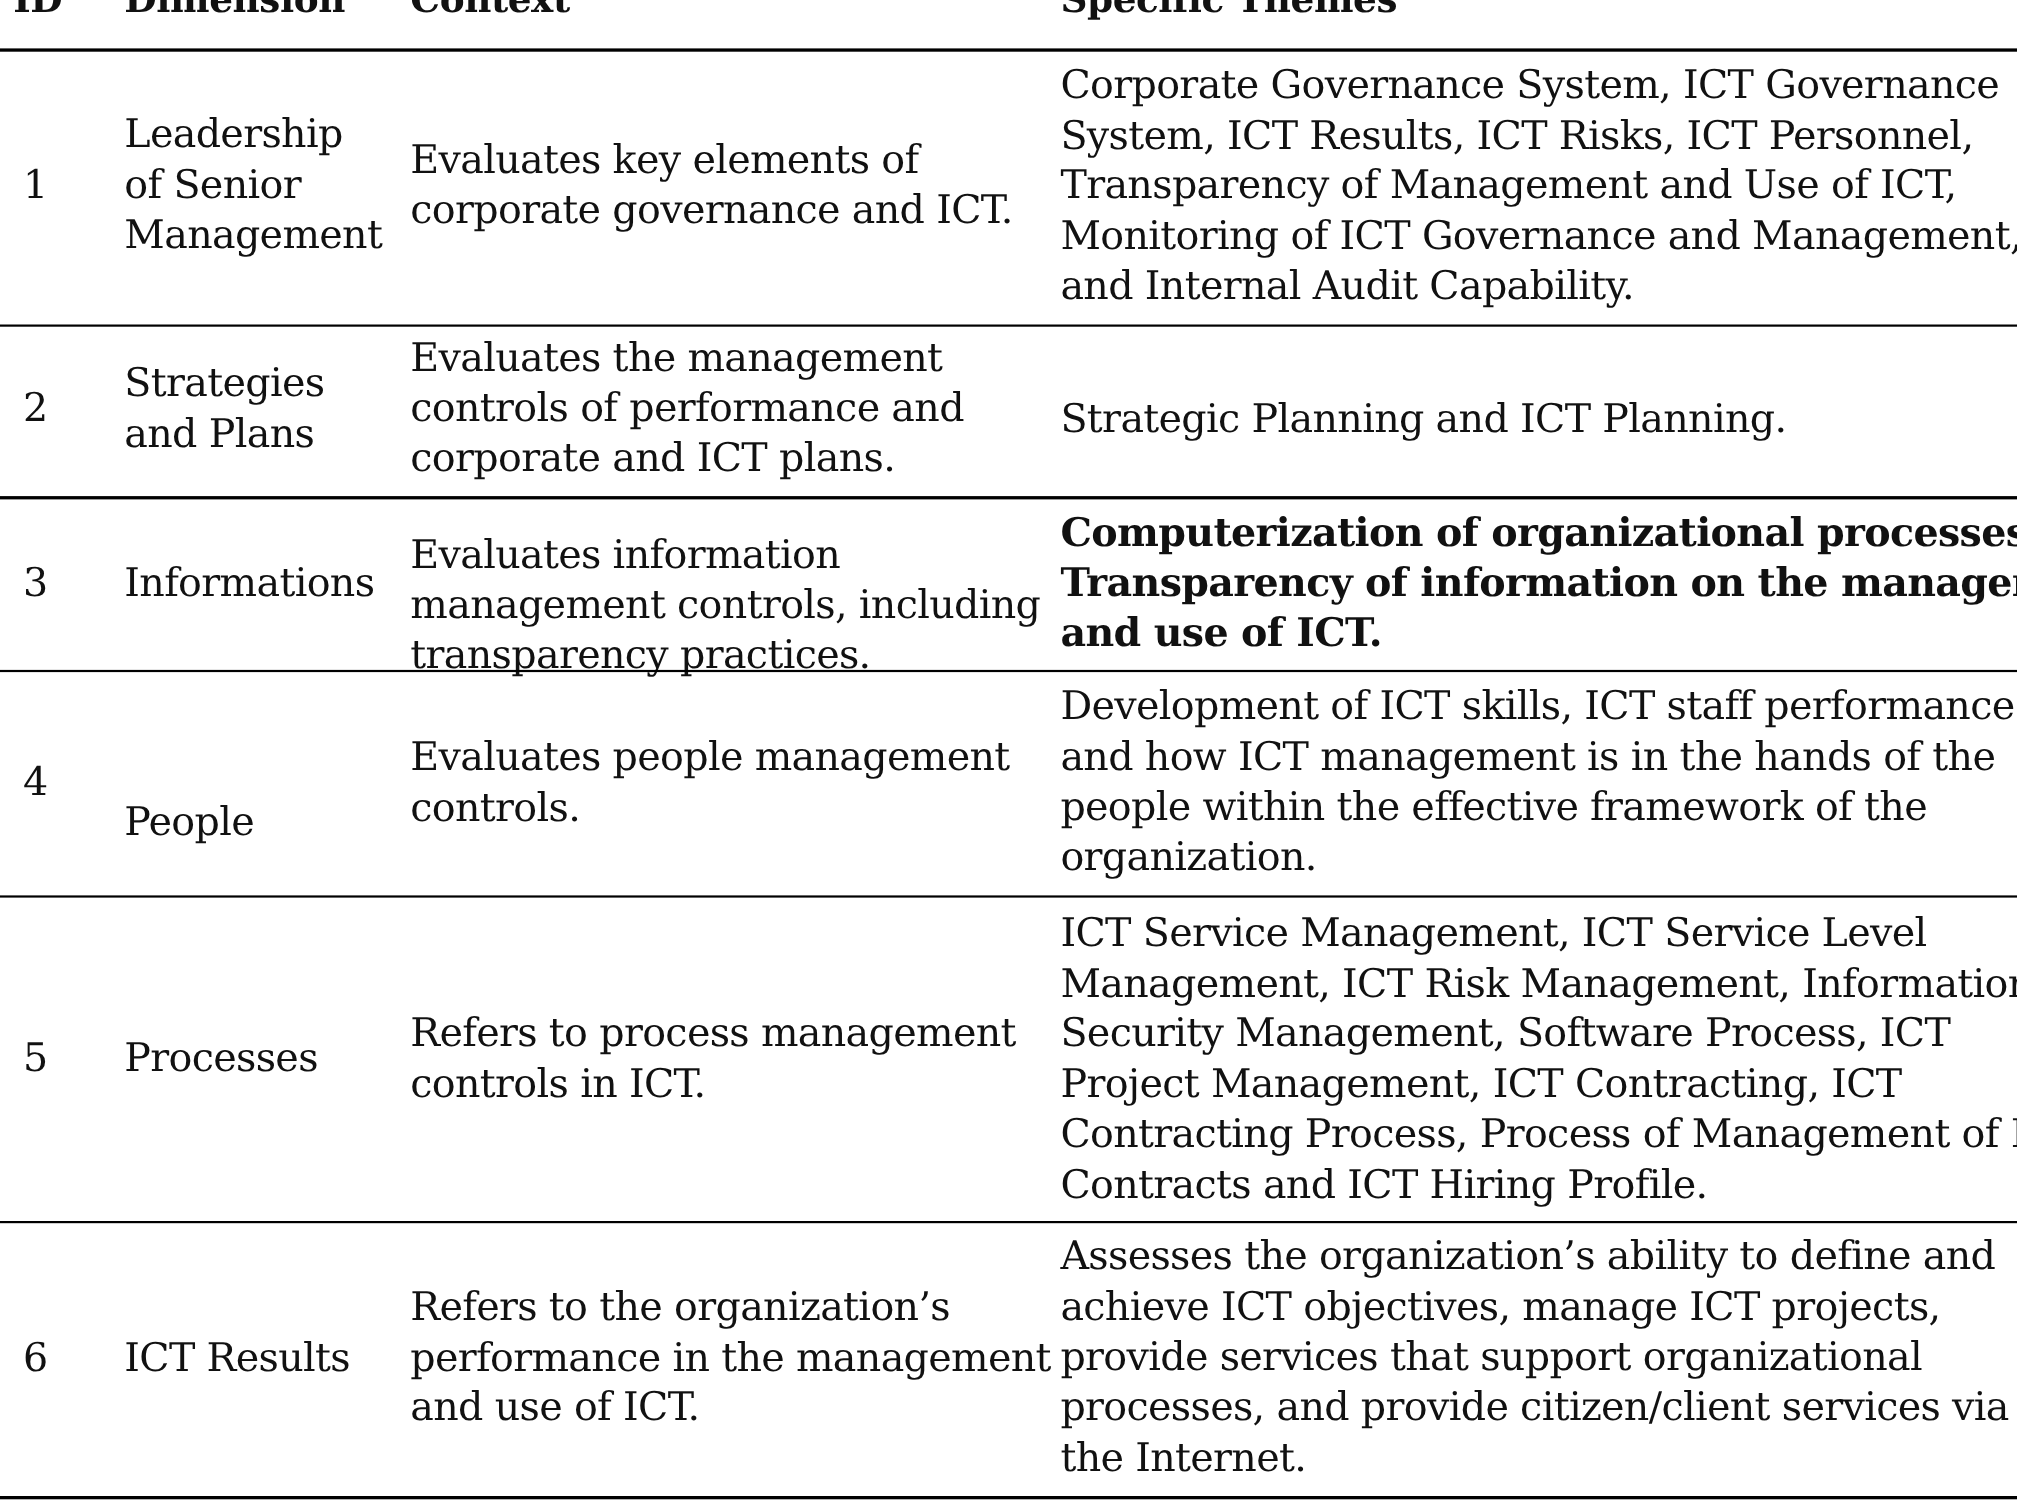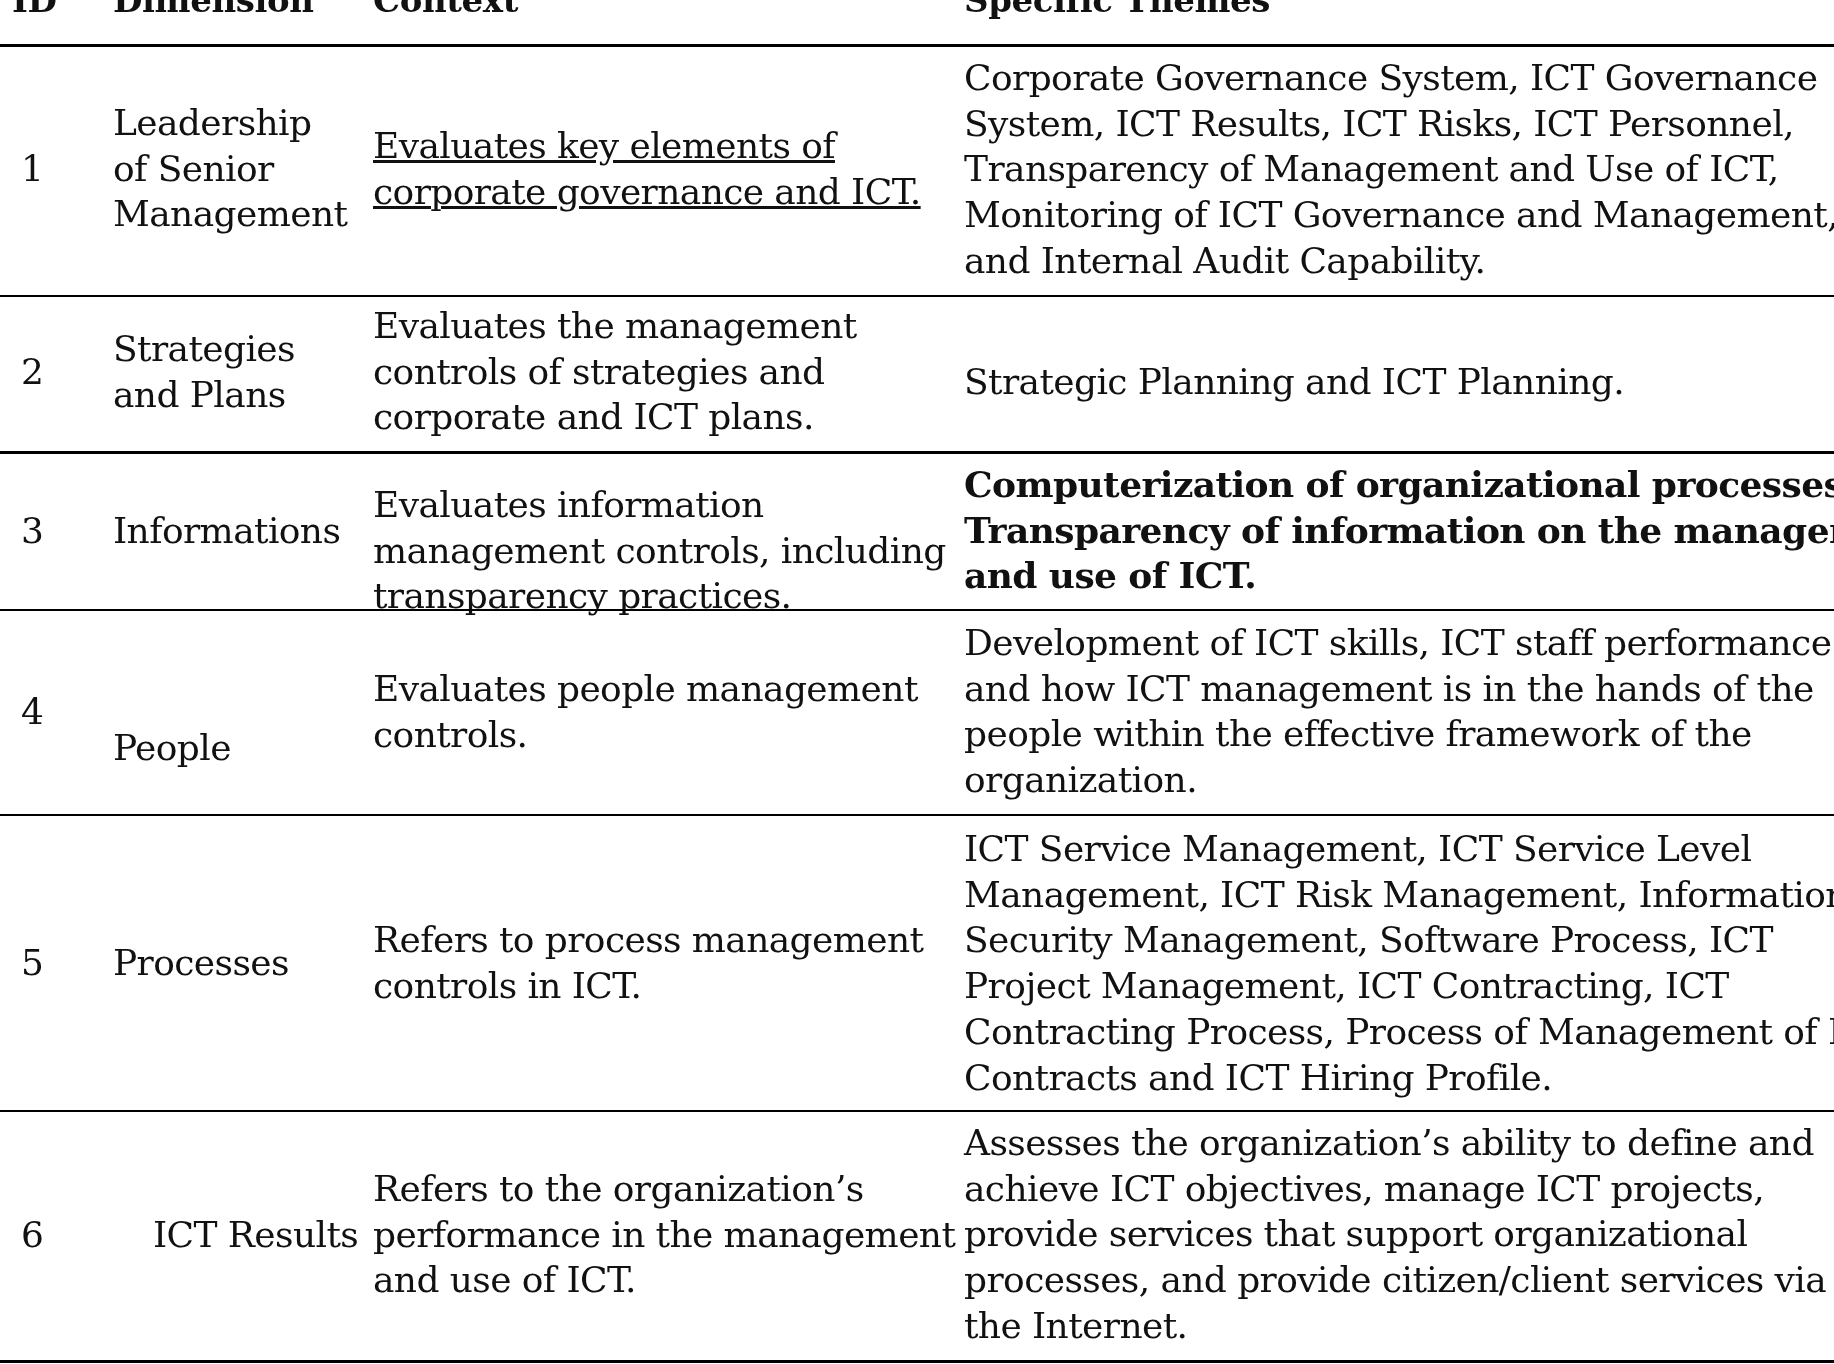--- a/index.html
+++ b/index.html
@@ -20,36 +20,36 @@
   <div class="hdr" style="left:373px;">Context</div>
   <div class="hdr" style="left:964px;">Specific Themes</div>
 </div>
 <div class="rule thick" style="top:44px;"></div>
 
 <div>
   <div class="cell" style="left:21px; top:146px;">1</div>
   <div class="cell" style="left:113px; top:100px;">Leadership
 of Senior
 Management</div>
-  <div class="cell" style="left:373px; top:123px;text-decoration:underline;">Evaluates key elements of
+  <div class="cell" style="left:373px; top:123px;">Evaluates key elements of
 corporate governance and ICT.</div>
   <div class="cell" style="left:964px; top:55px;">Corporate Governance System, ICT Governance
 System, ICT Results, ICT Risks, ICT Personnel,
 Transparency of Management and Use of ICT,
 Monitoring of ICT Governance and Management,
 and Internal Audit Capability.</div>
 </div>
 <div class="rule thin" style="top:295px;"></div>
 
 <div>
   <div class="cell" style="left:21px; top:349px;">2</div>
   <div class="cell" style="left:113px; top:326px;">Strategies
 and Plans</div>
   <div class="cell" style="left:373px; top:303px;">Evaluates the management
-controls of strategies and
+controls of performance and
 corporate and ICT plans.</div>
   <div class="cell" style="left:964px; top:349px;margin-top:10px;">Strategic Planning and ICT Planning.</div>
 </div>
 <div class="rule thick" style="top:451px;"></div>
 
 <div>
   <div class="cell" style="left:21px; top:508px;">3</div>
   <div class="cell" style="left:113px; top:508px;">Informations</div>
   <div class="cell" style="left:373px; top:462px;margin-top:20px;">Evaluates information
 management controls, including
@@ -81,21 +81,21 @@
 Management, ICT Risk Management, Information
 Security Management, Software Process, ICT
 Project Management, ICT Contracting, ICT
 Contracting Process, Process of Management of ICT
 Contracts and ICT Hiring Profile.</div>
 </div>
 <div class="rule thin" style="top:1110px;"></div>
 
 <div>
   <div class="cell" style="left:21px; top:1212px;">6</div>
-  <div class="cell" style="left:113px; top:1212px;margin-left:40px;">ICT Results</div>
+  <div class="cell" style="left:113px; top:1212px;">ICT Results</div>
   <div class="cell" style="left:373px; top:1166px;">Refers to the organization’s
 performance in the management
 and use of ICT.</div>
   <div class="cell" style="left:964px; top:1120px;">Assesses the organization’s ability to define and
 achieve ICT objectives, manage ICT projects,
 provide services that support organizational
 processes, and provide citizen/client services via
 the Internet.</div>
 </div>
 <div class="rule thick" style="top:1360px;"></div>

